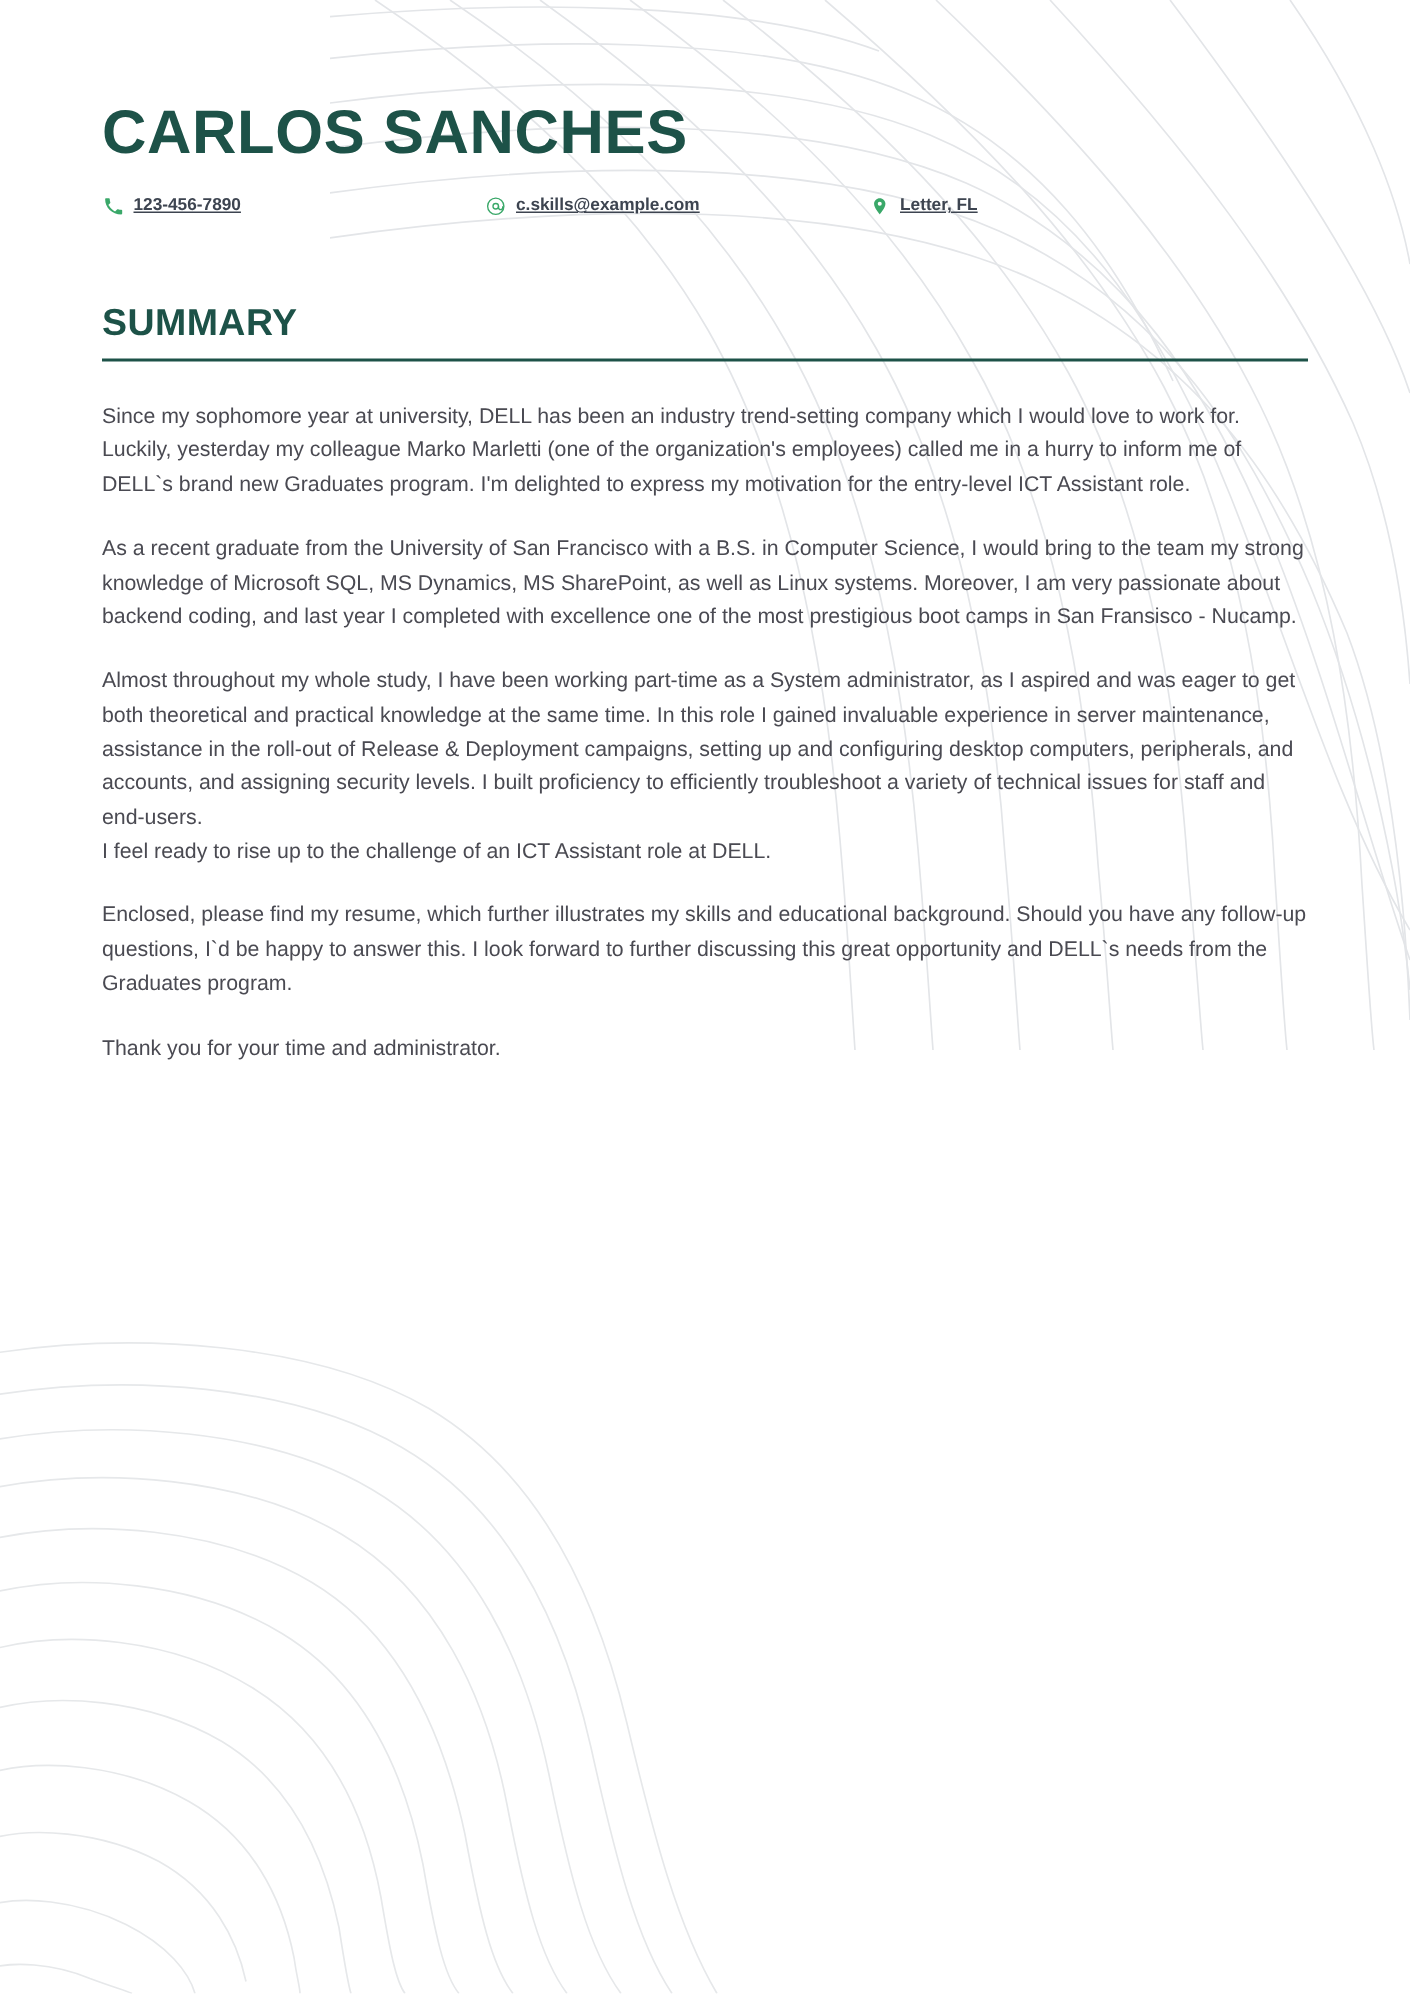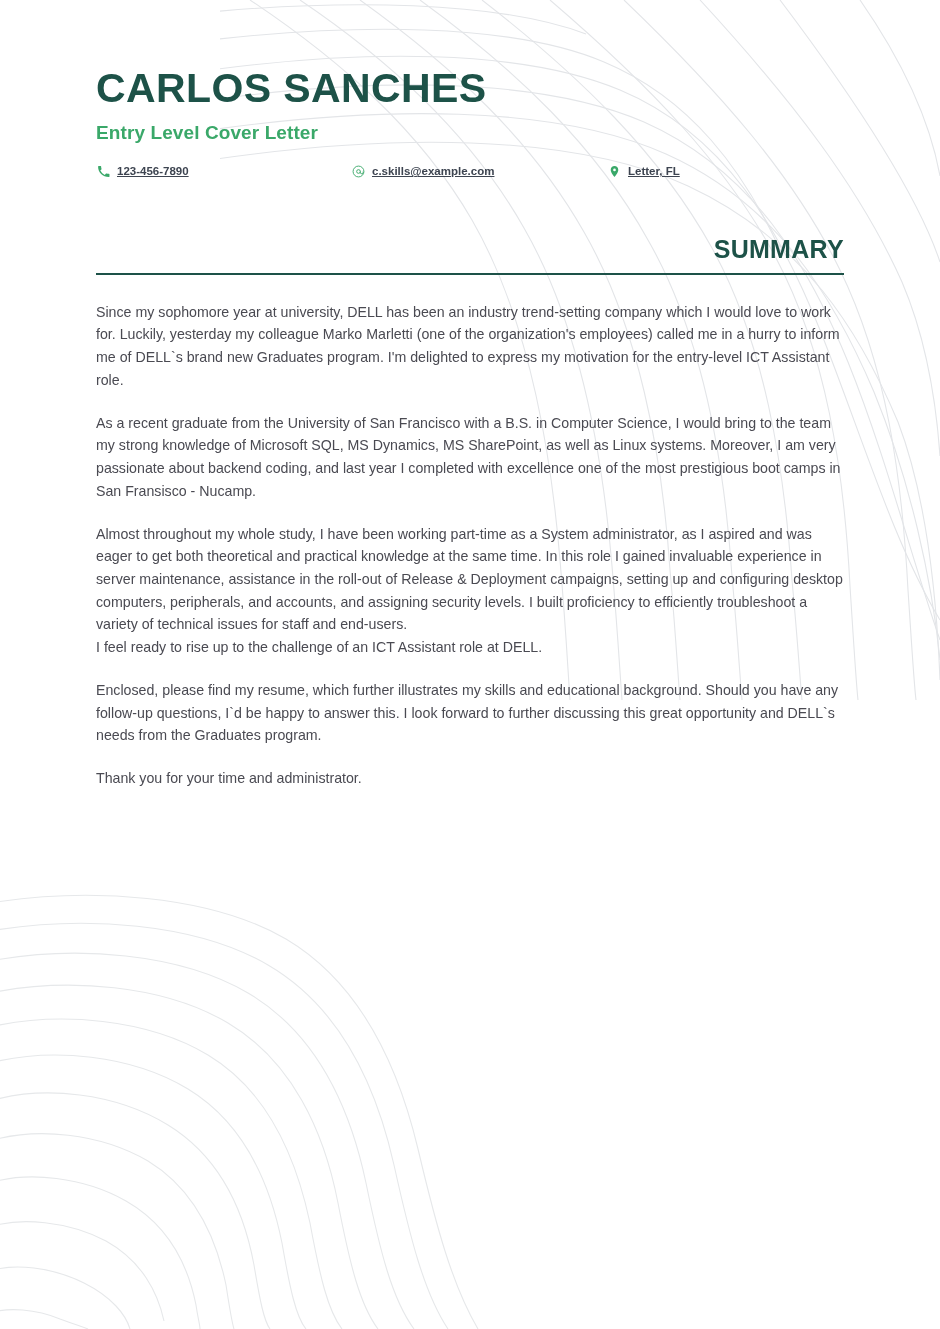--- a/index.html
+++ b/index.html
@@ -38,21 +38,21 @@
     bottom: 0;
     left: 0;
     width: 620px;
     height: 460px;
   }
 
   
   .content {
     position: relative;
     z-index: 2;
-    padding: 0 96px;
+    padding: 0 68px;
   }
 
   .header-block {
     padding-top: 66px;
   }
 
   .name-title {
     font-size: 41px;
     font-weight: bold;
     letter-spacing: 0.4px;
@@ -102,21 +102,20 @@
   .section {
     margin-top: 58px;
   }
   .section-heading {
     font-size: 25px;
     font-weight: bold;
     color: #1d5248;
     letter-spacing: 0.3px;
     margin: 0;
     line-height: 1.1;
-    text-align: right;
   }
   .section-rule {
     margin-top: 9px;
     border: 0;
     border-top: 2.5px solid #1d5248;
     width: 100%;
   }
 
   .letter-body {
     margin-top: 26px;
@@ -170,21 +169,20 @@
       <path d="M-10 358 C 20 348, 68 352, 106 372 C 142 392, 158 424, 164 452"></path>
       <path d="M-10 402 C 14 394, 52 398, 84 414 C 112 428, 126 446, 130 460"></path>
       <path d="M-10 444 C 8 438, 36 440, 60 450 C 76 456, 84 458, 88 460"></path>
     </g>
   </svg>
 
   <div class="content">
 
     <div class="header-block">
       <h1 class="name-title">CARLOS SANCHES</h1>
-      <div class="role-subtitle">Entry Level Cover Letter</div>
 
       <div class="contact-row">
 
         <div class="contact-item phone">
           <span class="contact-icon">
             <svg width="13" height="13" viewBox="0 0 24 24" fill="currentColor">
               <path d="M6.6 10.8c1.7 3.3 4.3 5.9 7.6 7.6l2.5-2.5c.3-.3.8-.4 1.2-.3 1.3.4 2.7.7 4.1.7.6 0 1 .4 1 1V21c0 .6-.4 1-1 1C10.4 22 2 13.6 2 3c0-.6.4-1 1-1h3.7c.6 0 1 .4 1 1 0 1.4.2 2.8.7 4.1.1.4 0 .9-.3 1.2l-2.5 2.5z"></path>
             </svg>
           </span>
           <span>123-456-7890</span>

